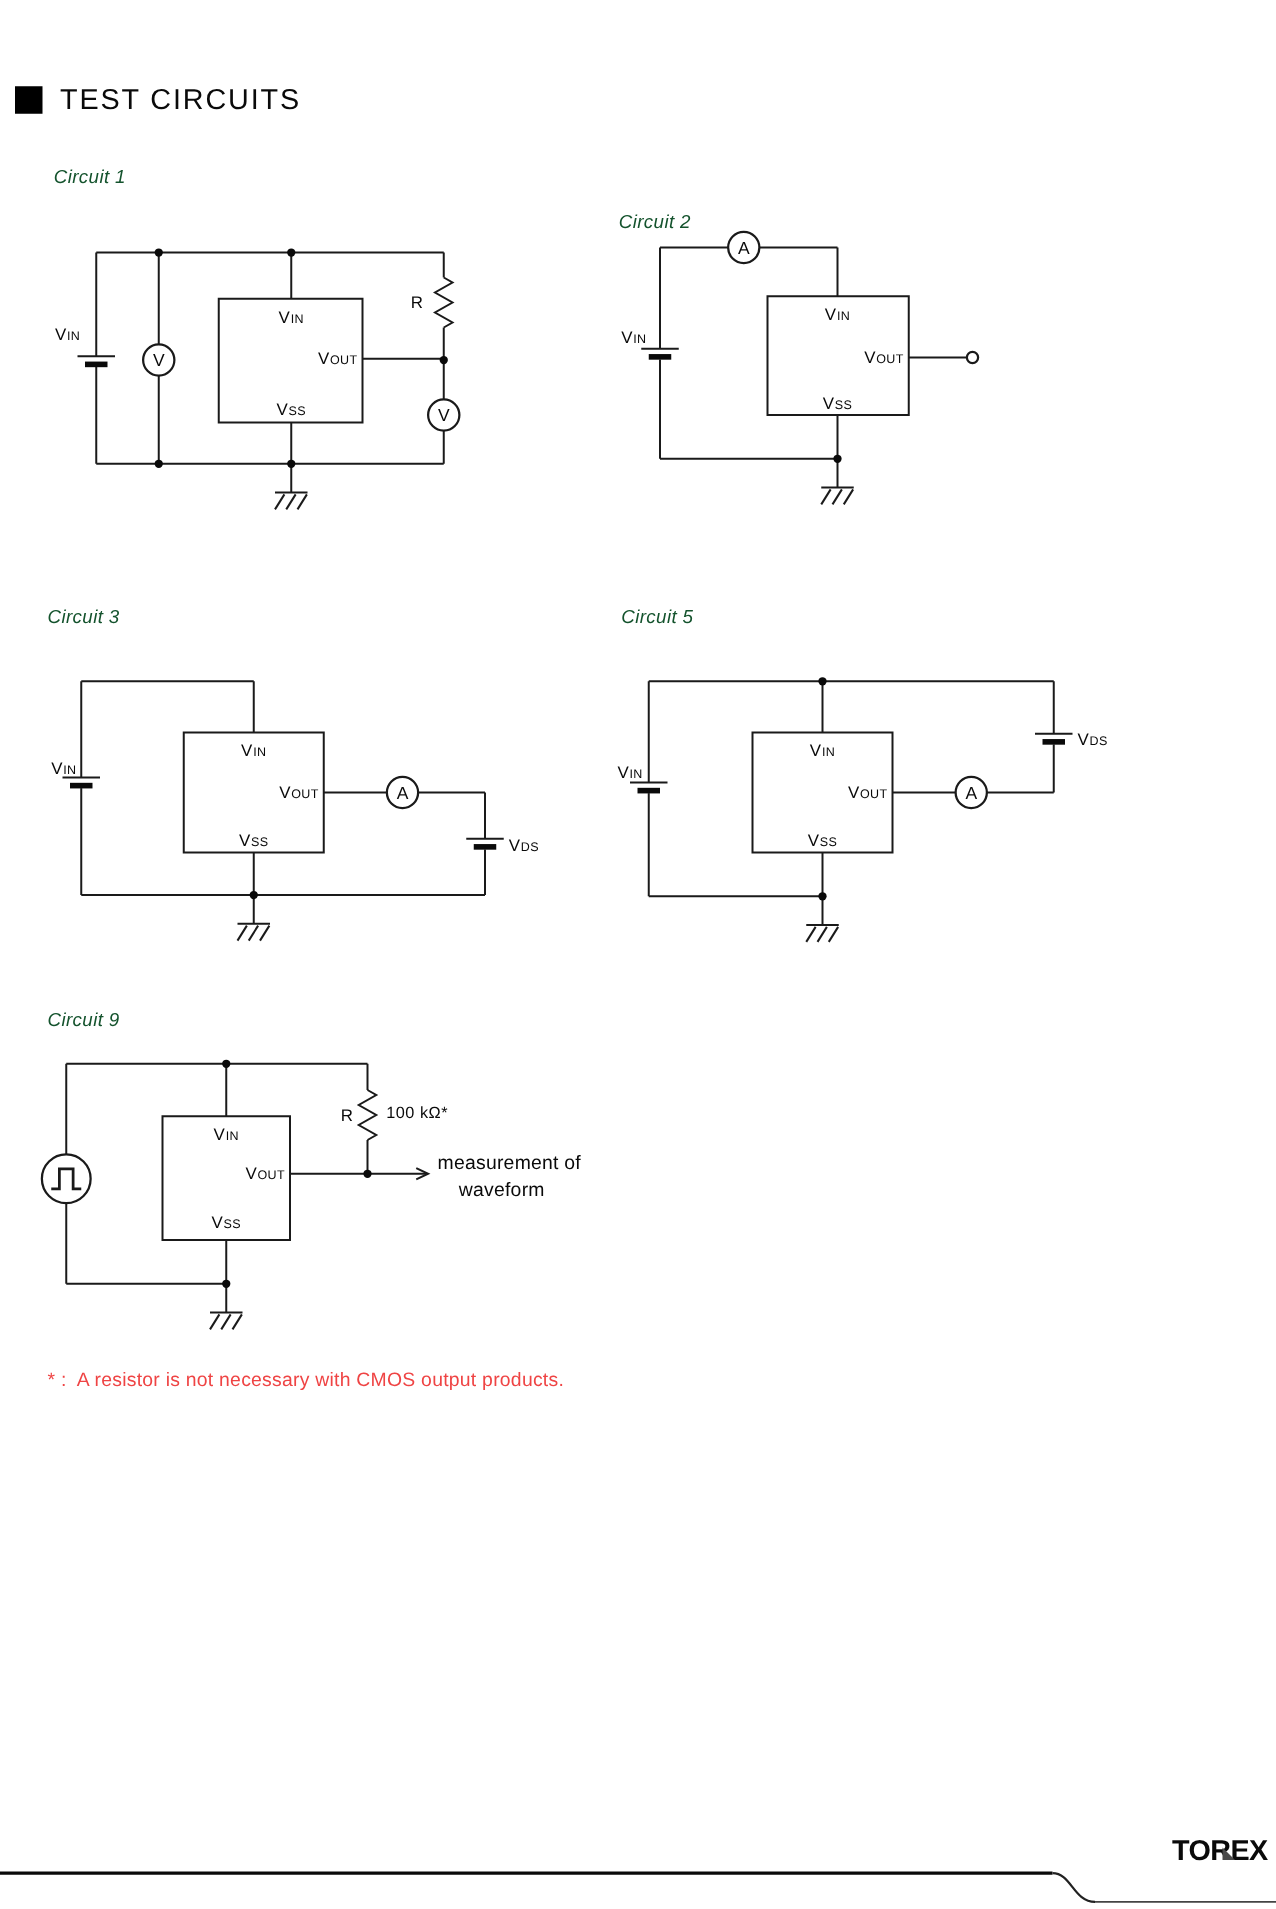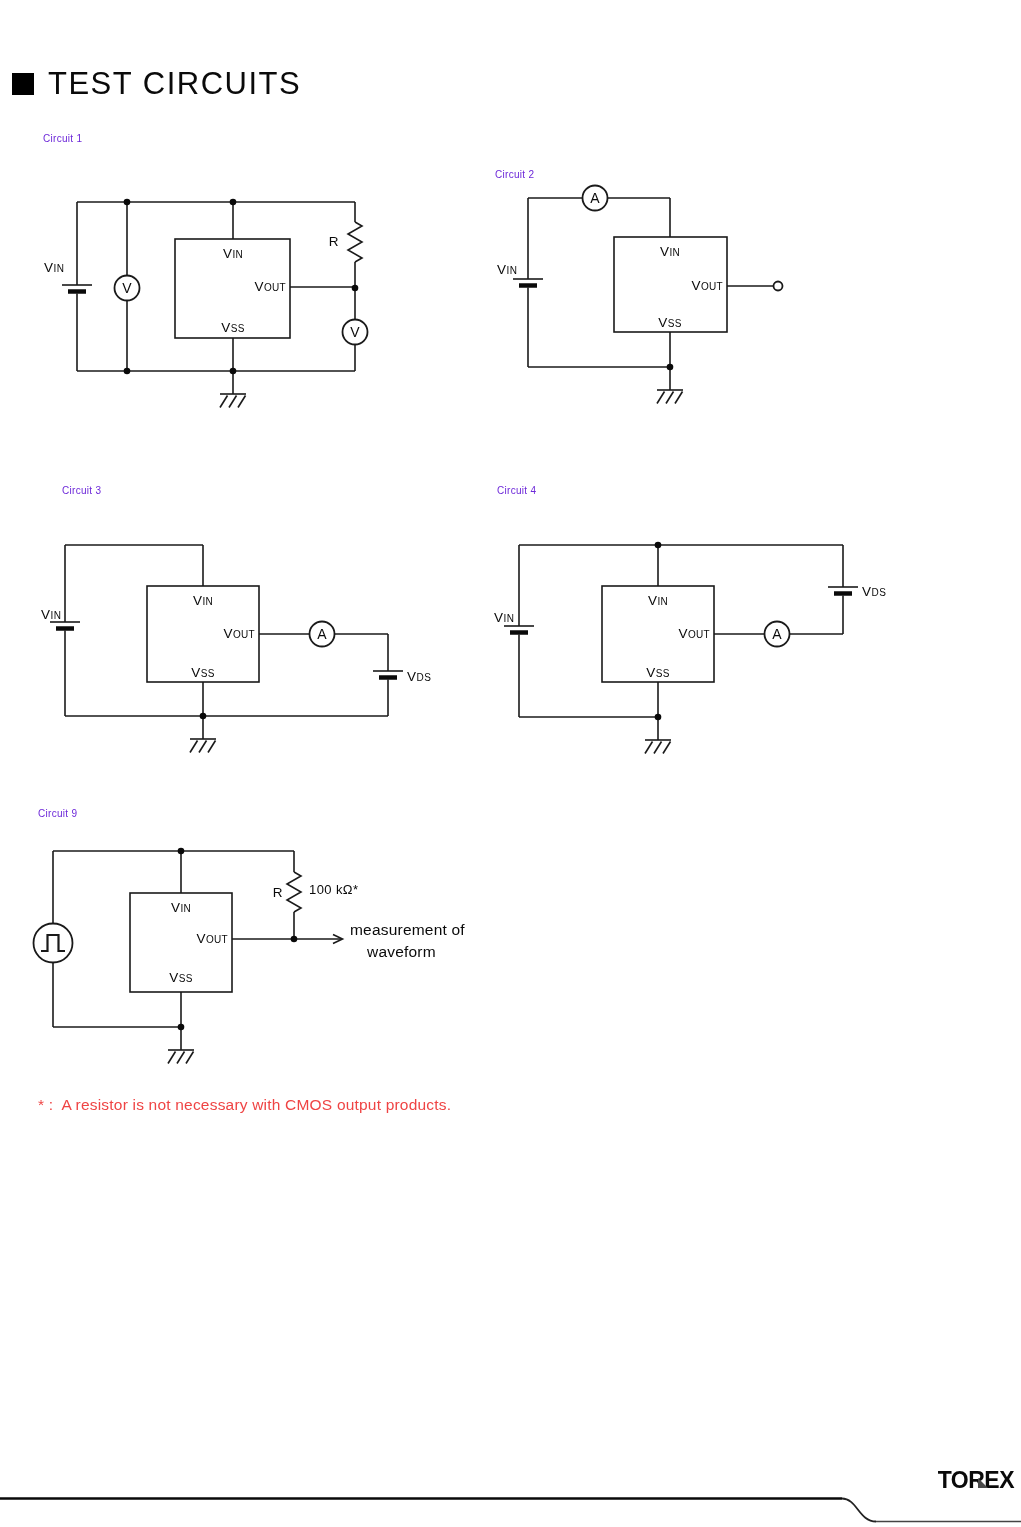--- a/index.html
+++ b/index.html
@@ -5,22 +5,22 @@
   html,body{margin:0;padding:0;background:#fff;}
   .page{
     position:relative;width:1021px;height:1527px;background:#fff;overflow:hidden;
     font-family:"Liberation Sans",sans-serif;color:#111;
   }
   .abs{position:absolute;}
   .doc-title{
     position:absolute;left:12px;top:66px;display:flex;align-items:center;gap:14px;
   }
   .doc-title .sq{width:22px;height:22px;background:#000;}
-  .doc-title .txt{font-size:31px;letter-spacing:1.5px;color:#0a0a0a;}
-  .circuit-title{position:absolute;font-size:10px;color:#6d28d9;letter-spacing:0.3px;}
+  .doc-title .txt{font-size:23px;letter-spacing:1.5px;color:#0a0a0a;}
+  .circuit-title{position:absolute;font-size:15px;color:#14532d;letter-spacing:0.3px;font-style:italic;}
   .footnote{position:absolute;left:38px;top:1096px;font-size:15.5px;color:#ef4444;white-space:pre;letter-spacing:0.2px;}
   svg{position:absolute;overflow:visible;}
   svg .wire{stroke:#1a1a1a;stroke-width:1.6;fill:none;stroke-linecap:butt;}
   svg .thick{stroke:#0a0a0a;stroke-width:4.5;fill:none;}
   svg .boxln{stroke:#1a1a1a;stroke-width:1.6;fill:#fff;}
   svg .dot{fill:#0a0a0a;stroke:none;}
   svg .meter{fill:#fff;stroke:#1a1a1a;stroke-width:1.8;}
   svg text{font-family:"Liberation Sans",sans-serif;fill:#0a0a0a;font-size:13.5px;letter-spacing:0.6px;}
   svg text .sub{font-size:10px;letter-spacing:0.3px;}
   svg text.meter-letter{font-size:14px;letter-spacing:0;}
@@ -33,22 +33,22 @@
 
 <div class="page">
 
   <div class="doc-title">
     <div class="sq"></div>
     <div class="txt">TEST CIRCUITS</div>
   </div>
 
   <div class="circuit-title abs" style="left:43px;top:133px;">Circuit 1</div>
   <div class="circuit-title abs" style="left:495px;top:133px;margin-top:36px;">Circuit 2</div>
-  <div class="circuit-title abs" style="left:38px;top:485px;margin-left:24px;">Circuit 3</div>
-  <div class="circuit-title abs" style="left:497px;top:485px;">Circuit 4</div>
+  <div class="circuit-title abs" style="left:38px;top:485px;">Circuit 3</div>
+  <div class="circuit-title abs" style="left:497px;top:485px;">Circuit 5</div>
   <div class="circuit-title abs" style="left:38px;top:808px;">Circuit 9</div>
 
   <svg style="left:40px;top:190px;width:380px;height:230px;" viewBox="40 190 380 230">
     <g class="wire">
       <path d="M77 202 H355"></path>
       <path d="M77 202 V285"></path>
         <path d="M77 293.5 V371"></path>
       <path d="M62 285 H92"></path>
       <path d="M127 202 V275.5"></path>
         <path d="M127 300.5 V371"></path>

